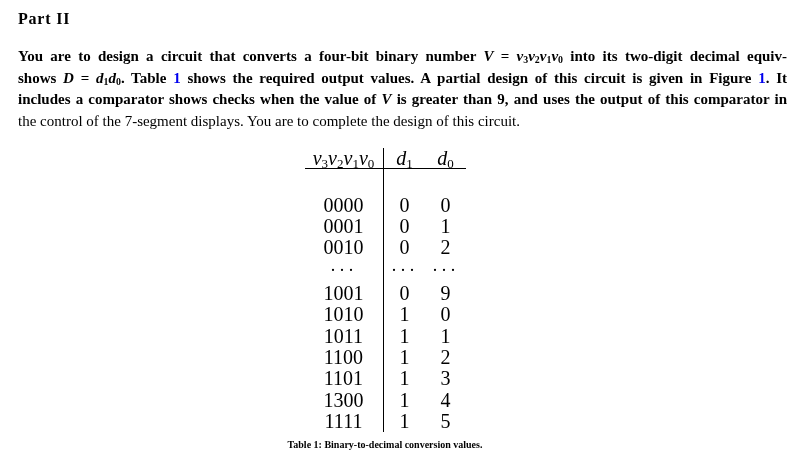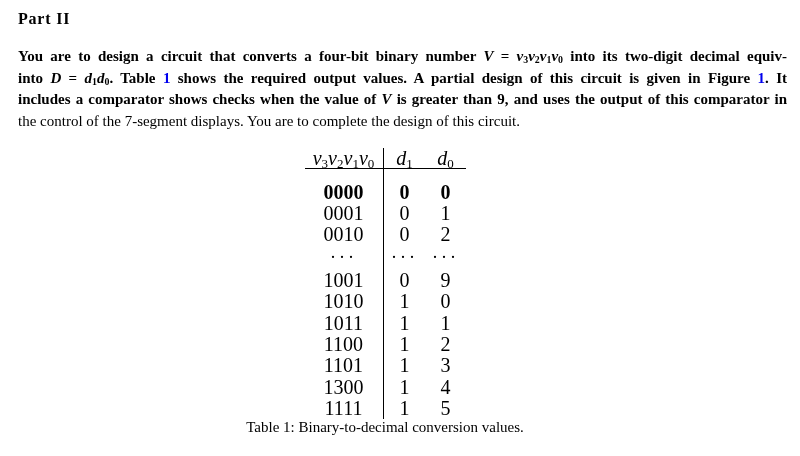--- a/index.html
+++ b/index.html
@@ -81,41 +81,43 @@
   }
   .conv .c2 { width: 42px; }
   .conv .c3 { width: 40px; }
   .conv thead th {
     height: 20px;
     border-bottom: 1px solid #000000;
     margin-top: 16px;
   }
   .conv thead sub.s { font-size: 13px; }
   .conv tbody td { height: 21.4px; }
-  .conv tr.first td { padding-top: 12px; font-weight: bold; }
+  .conv tr.first td { padding-top: 25px; }
   .conv tr.dots td {
     height: 24px;
     letter-spacing: 3px;
     font-size: 18px;
   }
   .caption {
-    font-size: 15px;
+    margin-top: 7px;
+    font-size: 10px;
     text-align: center;
+    font-weight: bold;
   }
 </style>
 </head>
 <body>
 
 <div>
 
   <h1 class="heading">Part II</h1>
 
   <div class="para" id="para">
       <div class="pline j"><span>You are to design a circuit that converts a four-bit binary number </span><span class="m">V</span><span> = </span><span class="m">v</span><sub class="s">3</sub><span class="m">v</span><sub class="s">2</sub><span class="m">v</span><sub class="s">1</sub><span class="m">v</span><sub class="s">0</sub><span> into its two-digit decimal equiv-</span></div>
-      <div class="pline j"><span>into </span><span class="m">D</span><span> = </span><span class="m">d</span><sub class="s">1</sub><span class="m">d</span><sub class="s">0</sub><span>. Table </span><span class="link">1</span><span> shows the required output values. A partial design of this circuit is given in Figure </span><span class="link">1</span><span>. It</span></div>
+      <div class="pline j"><span>shows </span><span class="m">D</span><span> = </span><span class="m">d</span><sub class="s">1</sub><span class="m">d</span><sub class="s">0</sub><span>. Table </span><span class="link">1</span><span> shows the required output values. A partial design of this circuit is given in Figure </span><span class="link">1</span><span>. It</span></div>
       <div class="pline j"><span>includes a comparator shows checks when the value of </span><span class="m">V</span><span> is greater than 9, and uses the output of this comparator in</span></div>
       <div class="pline"><span>the control of the 7-segment displays. You are to complete the design of this circuit.</span></div>
     </div>
 
   <div class="tablewrap">
     <table class="conv" id="conv-table">
         <thead>
           <tr>
             <th class="c1"><span class="m">v</span><sub class="s">3</sub><span class="m">v</span><sub class="s">2</sub><span class="m">v</span><sub class="s">1</sub><span class="m">v</span><sub class="s">0</sub></th>
             <th class="c2"><span class="m">d</span><sub class="s">1</sub></th>

